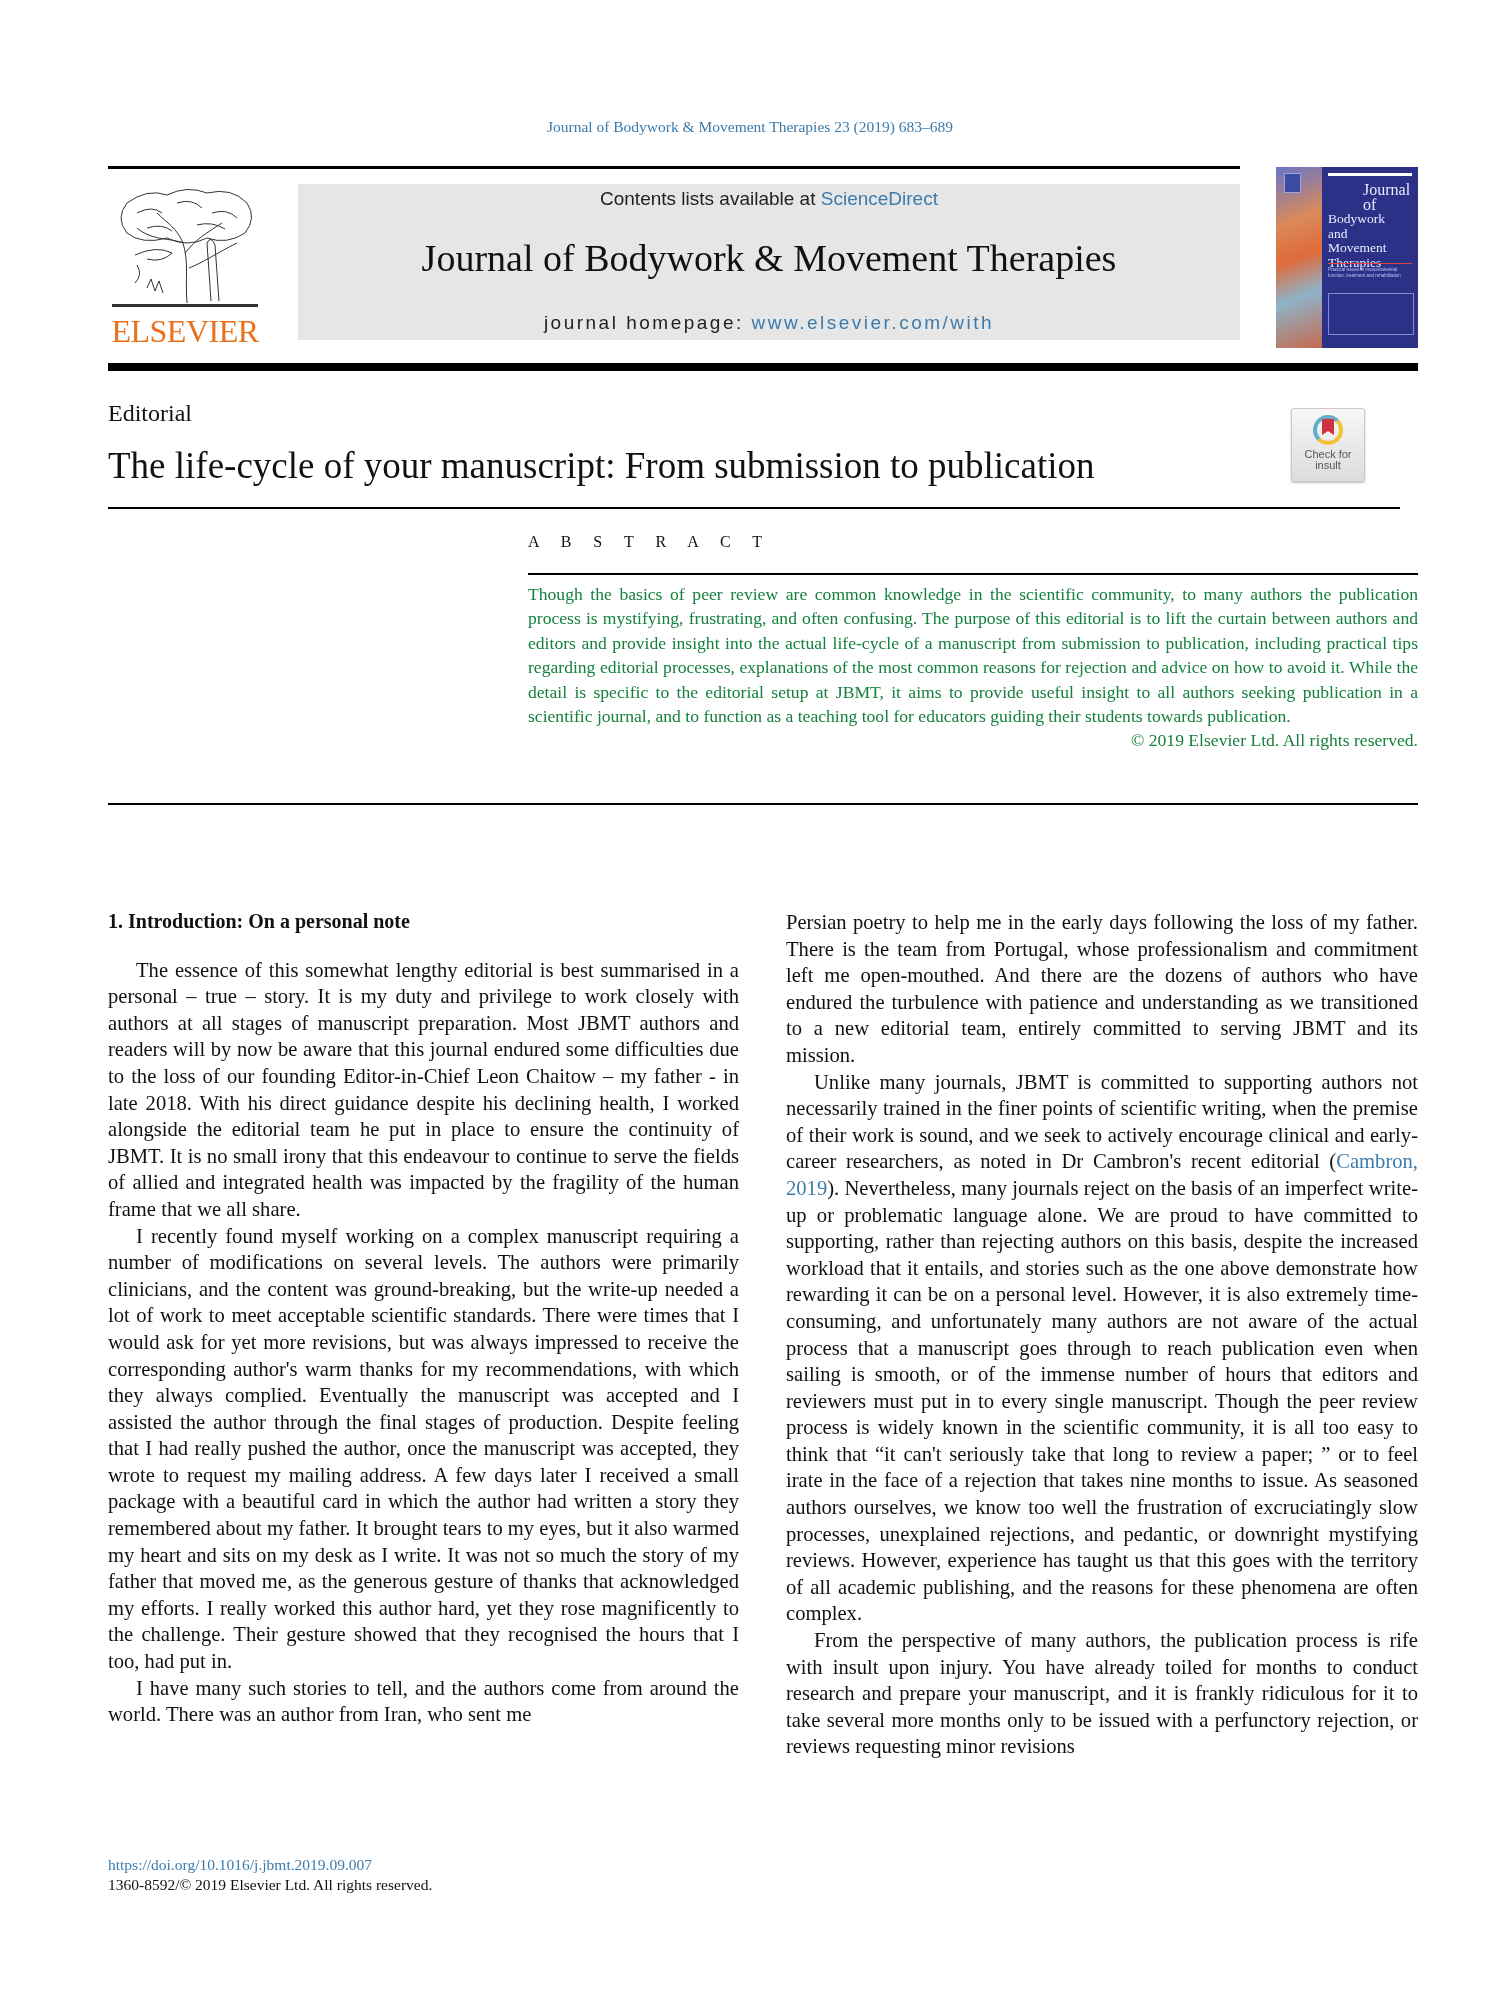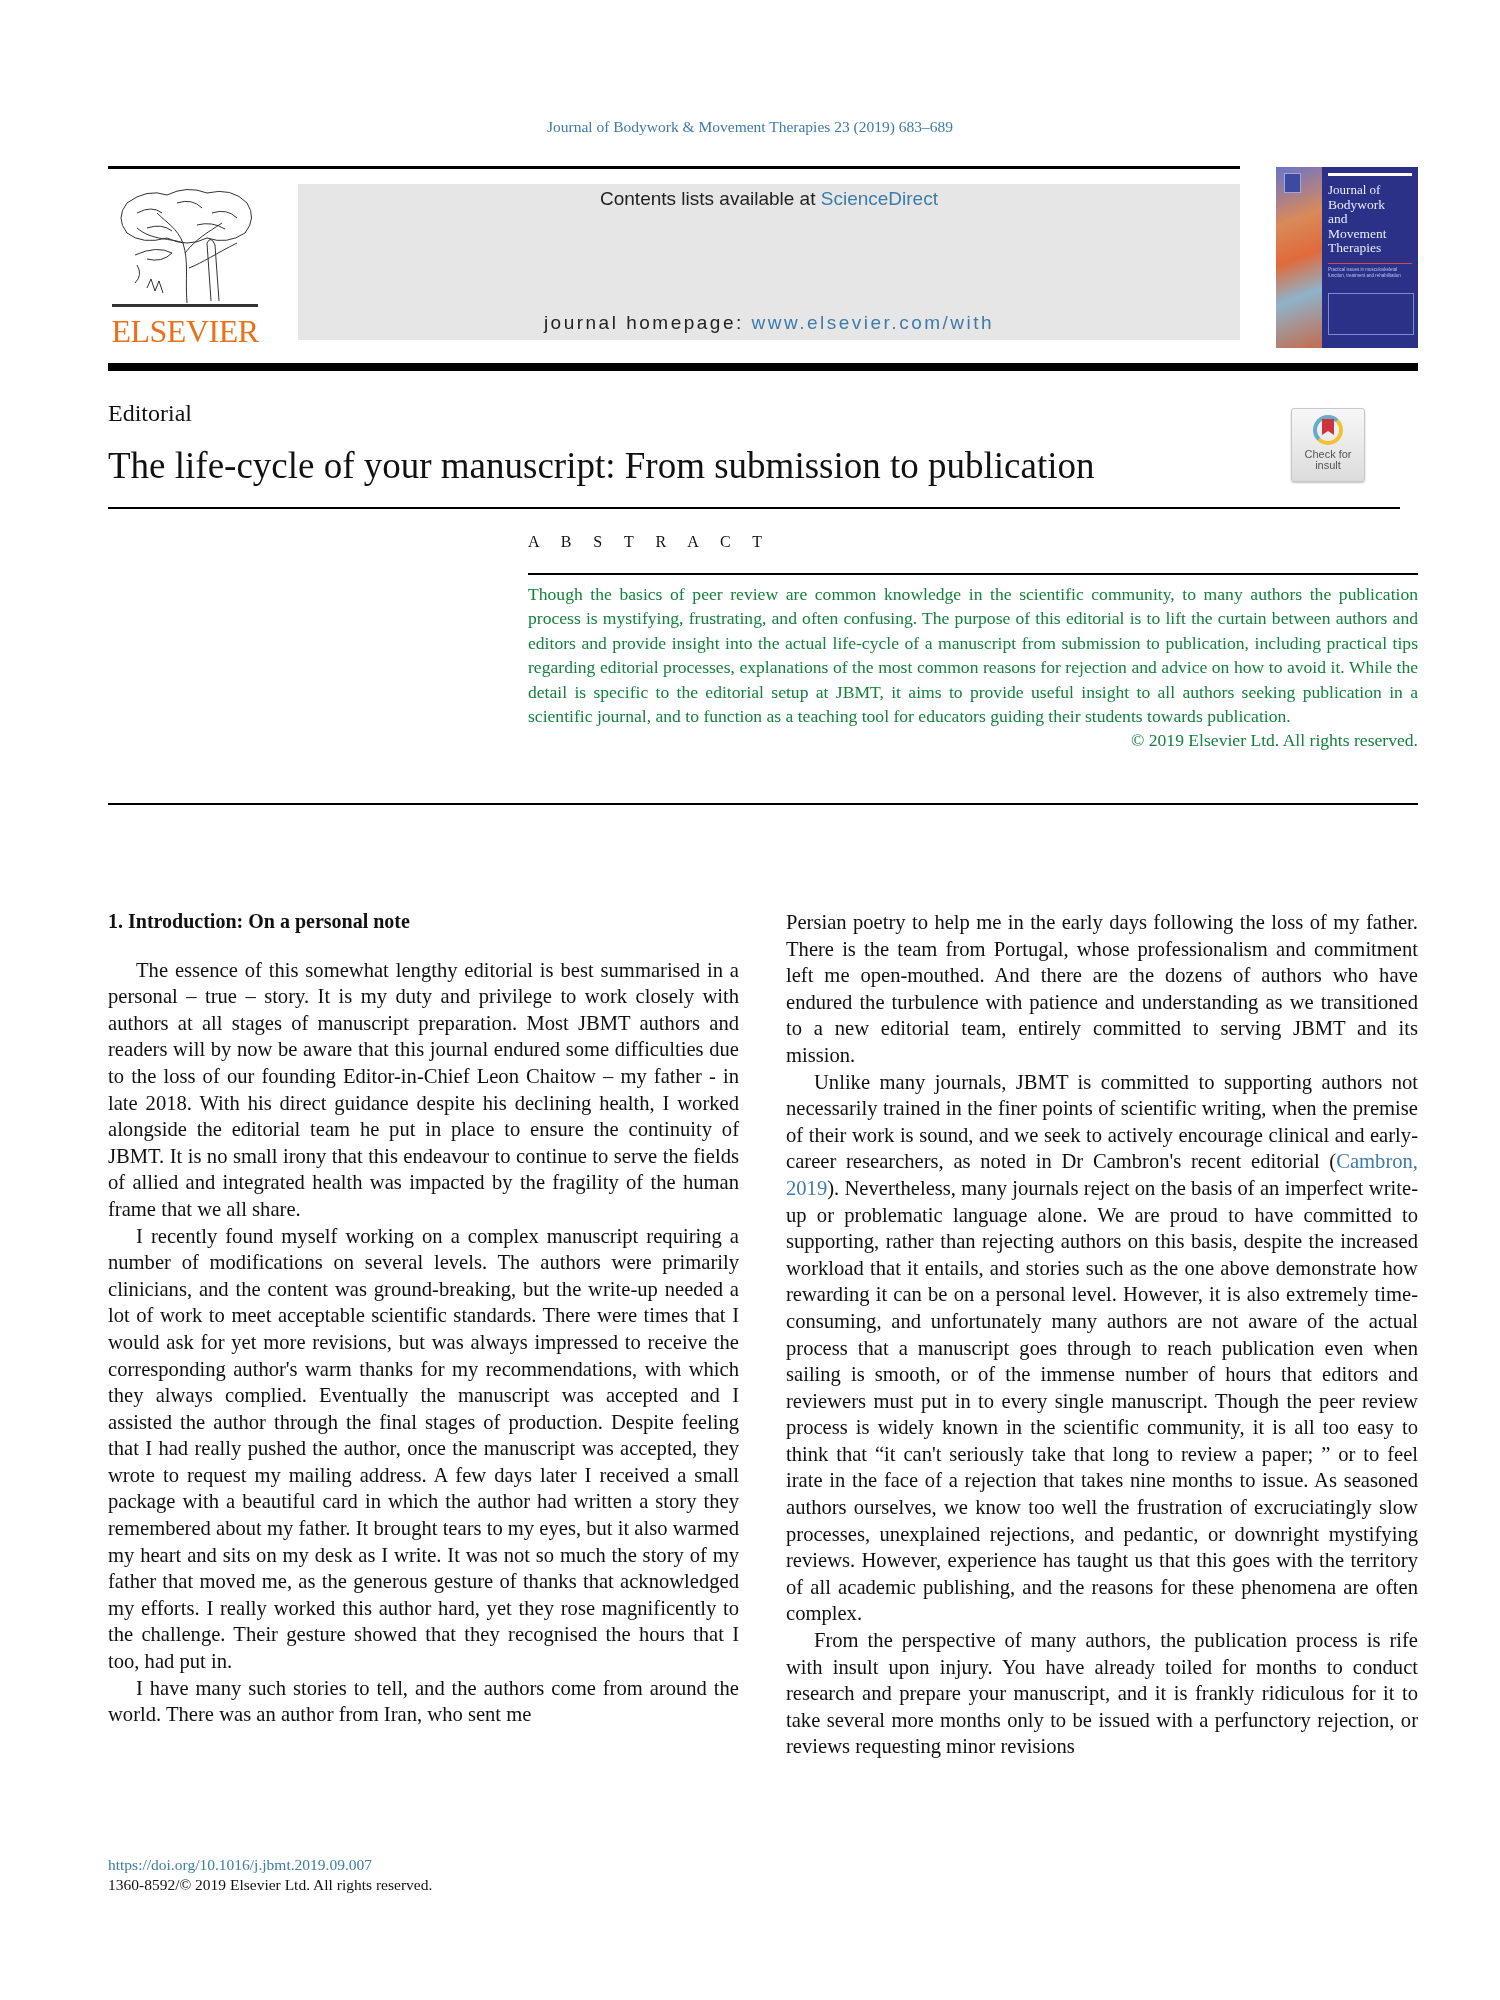--- a/index.html
+++ b/index.html
@@ -21,21 +21,21 @@
   .grey-box .homepage { position:absolute; top:128px; left:0; width:100%; text-align:center;
                font-family:"Liberation Sans", sans-serif; font-size:19px; letter-spacing:2.5px; color:#222; }
   .link { color:#3d7bab; }
   .cover { top:167px; left:1276px; width:142px; height:181px; background:#2a3186; overflow:hidden; }
   .cover-art { position:absolute; top:0; left:0; width:46px; height:181px;
                background:linear-gradient(160deg,#6a74c8 0%,#d98a5a 30%,#e06a3a 50%,#8fb3c9 70%,#c46b4e 100%); }
   .cover-badge { position:absolute; top:6px; left:8px; width:15px; height:18px; background:#3c4aa0; border:1px solid #9aa7e0; }
   .cover-bar { position:absolute; top:6px; left:52px; width:84px; height:3px; background:#fff; }
   .cover-title { position:absolute; top:16px; left:52px; width:88px; color:#e8ecff;
                  font-family:"Liberation Serif", serif; font-size:13.5px; line-height:14.5px; }
-  .cover-title .small { font-size:13px; }
+  .cover-title .small { font-size:16px;margin-left:35px; }
   .cover-red { position:absolute; top:96px; left:52px; width:84px; height:1px; background:#d44; }
   .cover-sub { position:absolute; top:100px; left:52px; width:86px; color:#b9c2f3; font-size:4.5px; line-height:6px;
                font-family:"Liberation Sans", sans-serif; }
   .cover-box { position:absolute; top:126px; left:52px; width:84px; height:40px; border:1px solid #7f8ad0; }
   .rule-thick { top:363px; left:108px; width:1310px; height:8px; background:#000; }
   .kind { top:400px; left:108px; font-size:24px; font-family:"Liberation Serif", serif; color:#111; }
   .title { top:444px; left:108px; font-size:37px; font-family:"Liberation Serif", serif; color:#111; }
   .crossmark { top:408px; left:1291px; width:72px; height:72px; background:linear-gradient(#f7f7f7,#dcdcdc);
                border:1px solid #c7c7c7; border-radius:3px; box-shadow:0 1px 2px rgba(0,0,0,0.25); }
   .crossmark .ring { position:absolute; top:6px; left:21px; width:30px; height:30px; border-radius:50%;
@@ -78,20 +78,21 @@
       <path d="M100 60 L104 118 M108 62 L112 118 M100 60 Q104 52 108 62"></path>
       <path d="M40 105 L44 96 L48 108 L52 98 L56 110"></path>
     </g>
     <rect x="5" y="121" width="146" height="3" fill="#333"></rect>
   </svg>
   <div class="logo-text">ELSEVIER</div>
 </div>
 
 <div class="abs grey-box">
   <div class="contents"><span>Contents lists available at </span><span class="link">ScienceDirect</span></div>
+  <div class="jtitle">Journal of Bodywork &amp; Movement Therapies</div>
   <div class="homepage"><span>journal homepage: </span><span class="link">www.elsevier.com/with</span></div>
 </div>
 
 <div class="abs cover">
   <div class="cover-art"></div>
   <div class="cover-badge"></div>
   <div class="cover-bar"></div>
   <div class="cover-title">
     <div class="small">Journal of</div>
     <div>Bodywork</div>

